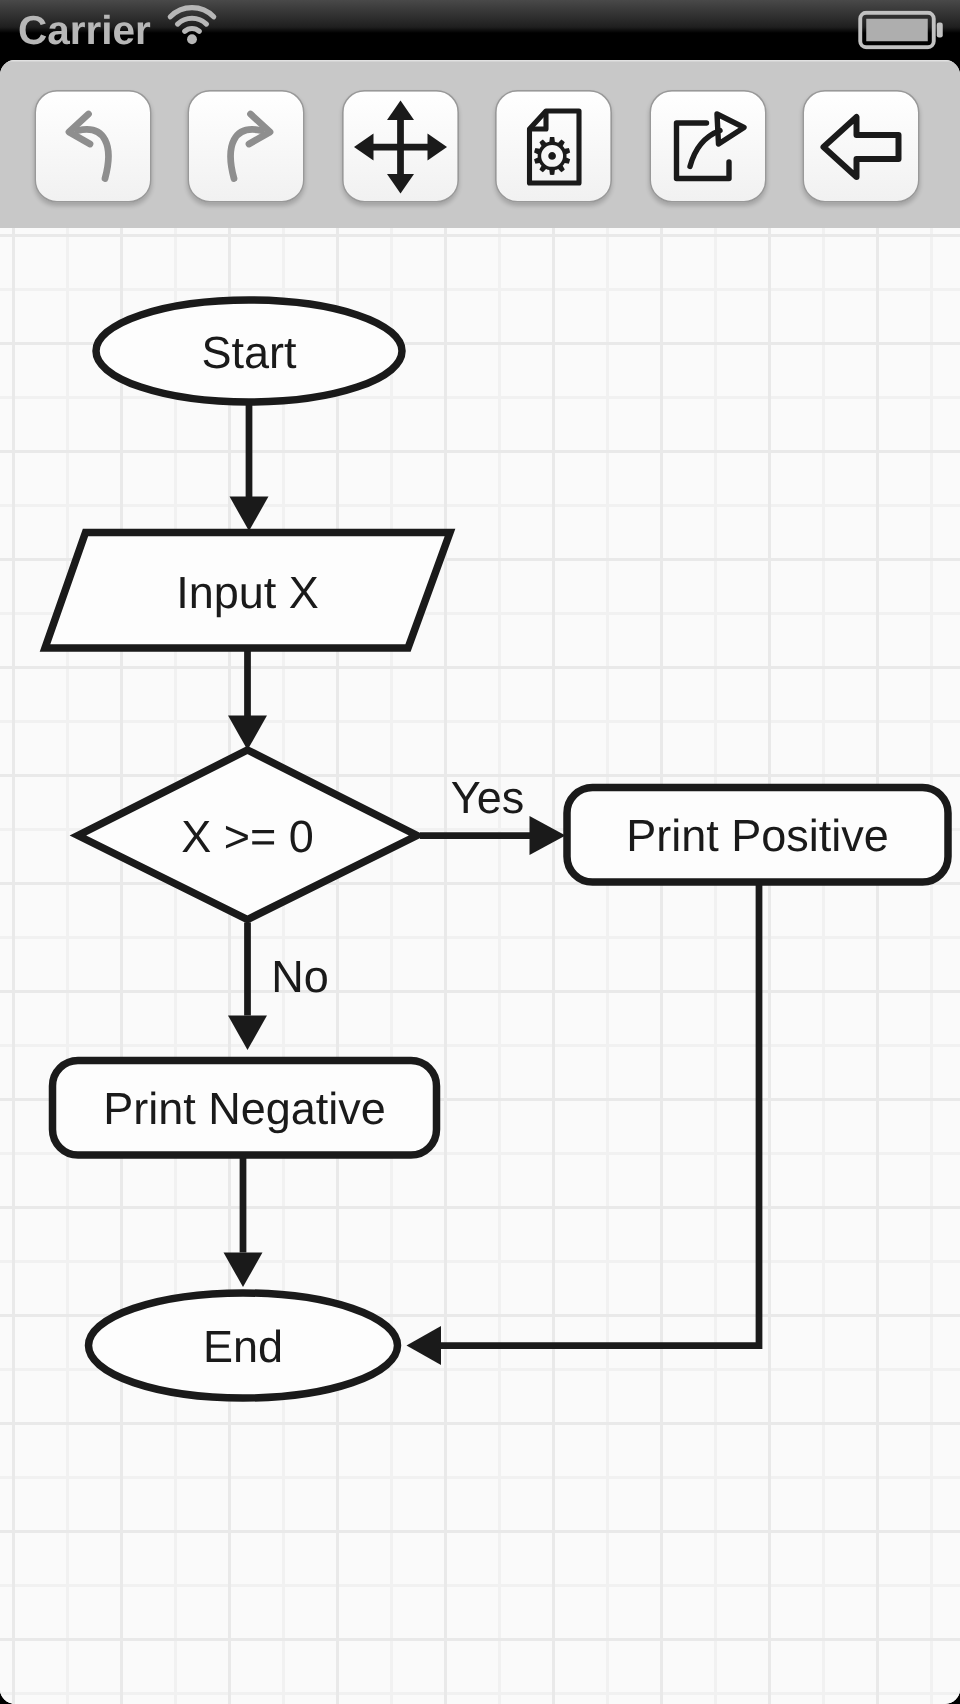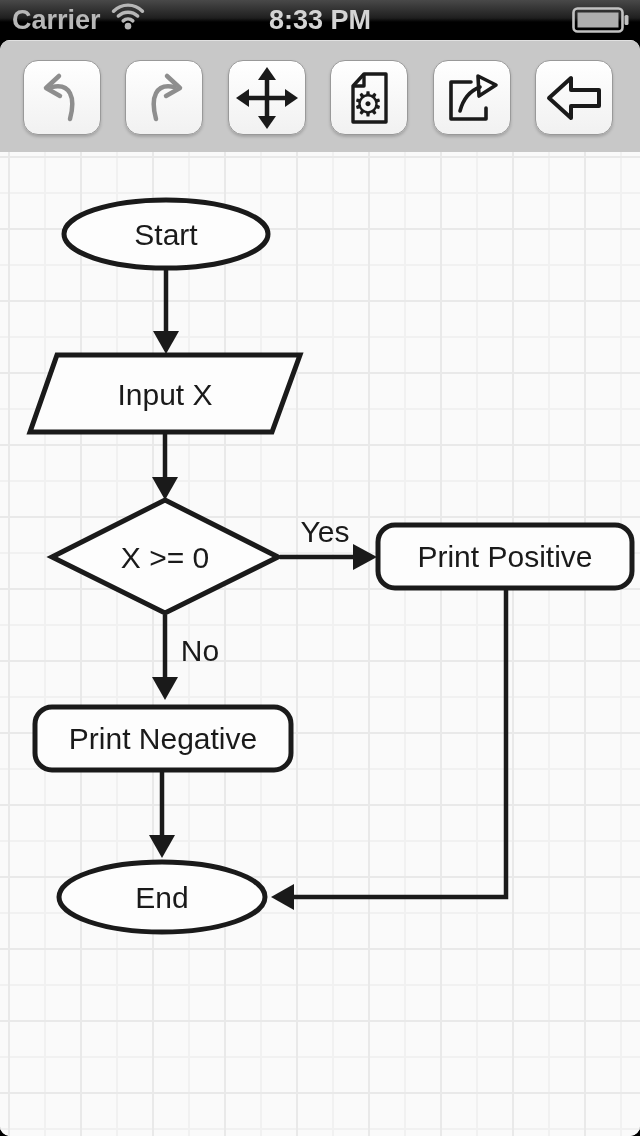--- a/index.html
+++ b/index.html
@@ -62,21 +62,20 @@
       <svg width="36" height="27" viewBox="0 0 36 28">
         <g stroke="#b7b7b7" stroke-width="3.6" fill="none" stroke-linecap="round">
           <path d="M3 8.5 A21 21 0 0 1 33 8.5"></path>
           <path d="M8 13.5 A14.5 14.5 0 0 1 28 13.5"></path>
           <path d="M13 18.5 A7.5 7.5 0 0 1 23 18.5"></path>
         </g>
         <circle cx="18" cy="24" r="3.4" fill="#b7b7b7"></circle>
       </svg>
     </span>
   </div>
-  <div class="sb-time">8:33 PM</div>
   <div class="sb-right">
     <span>
       <svg width="58" height="26" viewBox="0 0 58 26">
         <rect x="1.5" y="1.5" width="49" height="23" rx="4" fill="none" stroke="#c2c2c2" stroke-width="2.6"></rect>
         <rect x="5.5" y="5.5" width="41" height="15" fill="#aeaeae"></rect>
         <rect x="52.5" y="8" width="4" height="10" rx="1.5" fill="#c2c2c2"></rect>
       </svg>
     </span>
   </div>
 </div>

